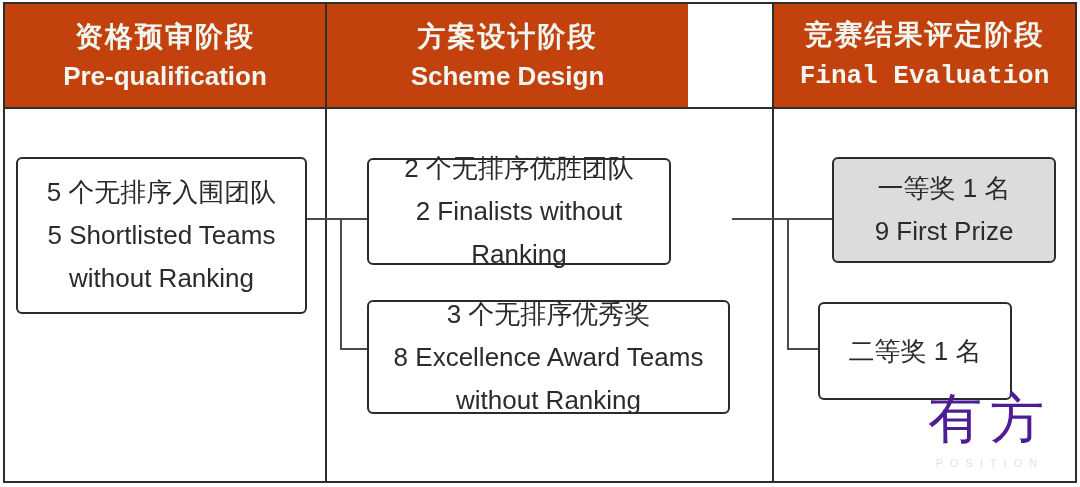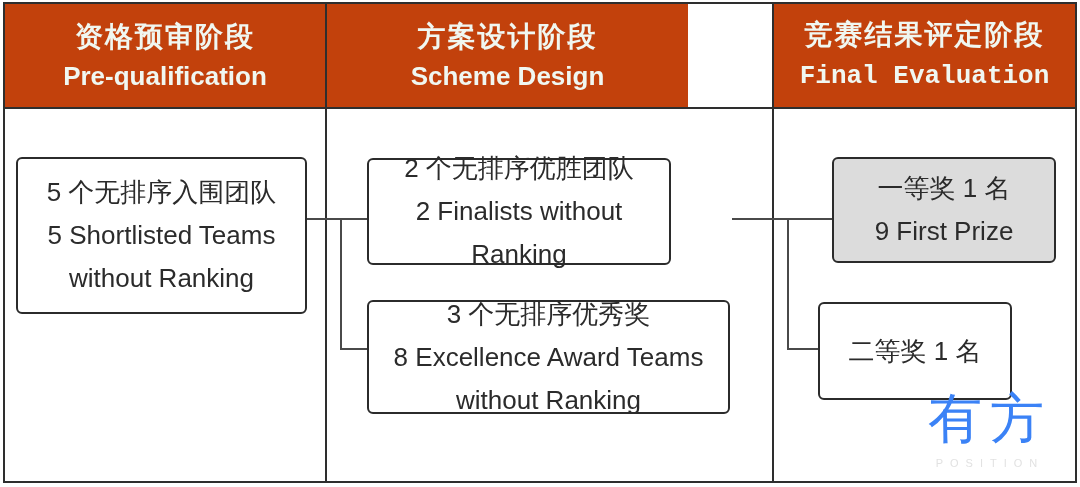--- a/index.html
+++ b/index.html
@@ -109,21 +109,21 @@
   .watermark {
     position: absolute;
     right: 28px;
     bottom: 18px;
     text-align: center;
     pointer-events: none;
   }
   .watermark .wm-zh {
     font-size: 54px;
     line-height: 54px;
-    color: #3b82f6;
+    color: #4c1d95;
     letter-spacing: 8px;
     margin-top: 24px;
   }
   .watermark .wm-en {
     margin-top: 12px;
     font-size: 11px;
     letter-spacing: 7px;
     color: #E2E2E2;
   }
 </style>

